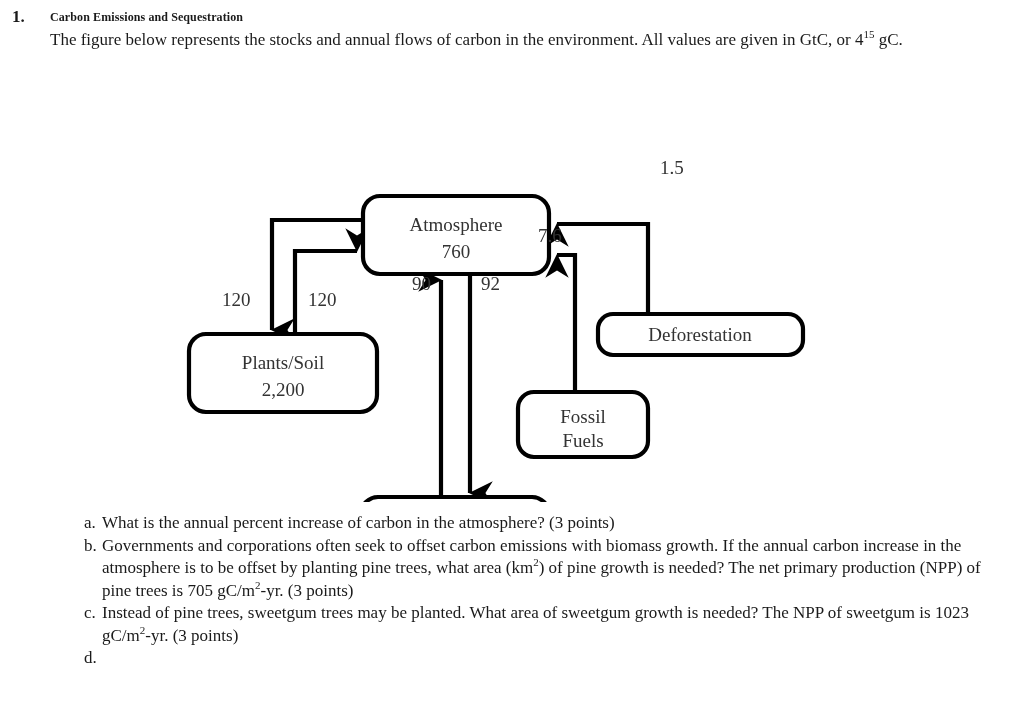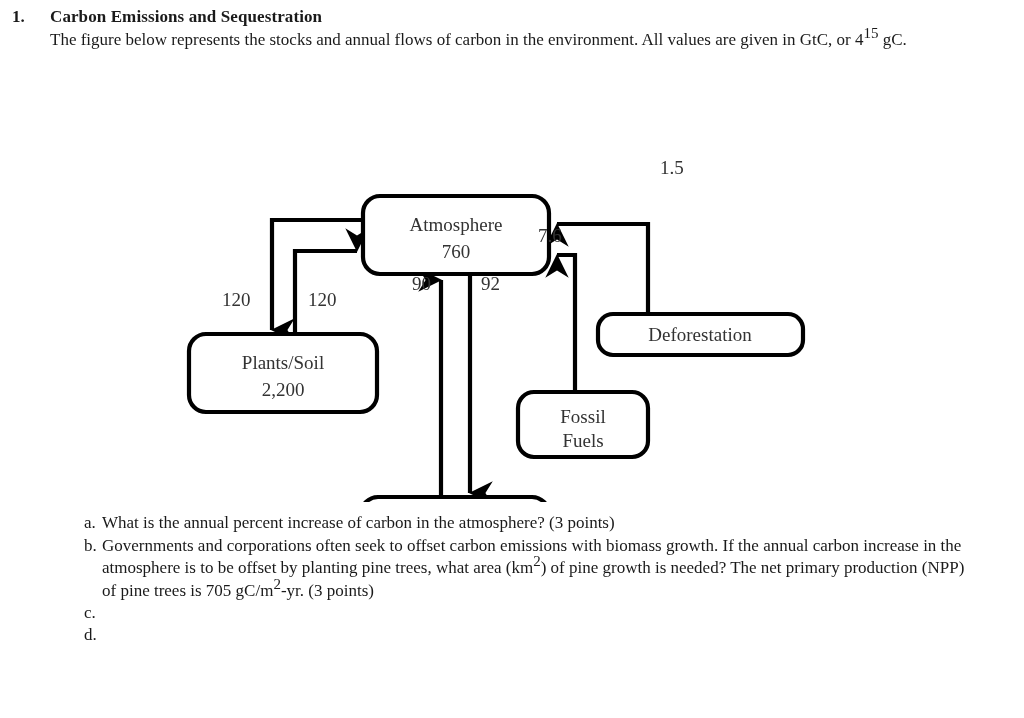--- a/index.html
+++ b/index.html
@@ -28,35 +28,35 @@
     left: 12px;
     top: 6px;
     font-size: 17px;
     font-weight: bold;
     line-height: 22px;
   }
   .q-title {
     position: absolute;
     left: 50px;
     top: 6px;
-    font-size: 17px;
+    font-size: 12px;
     font-weight: bold;
     line-height: 22px;
     letter-spacing: 0.1px;
   }
   .q-body {
     position: absolute;
     left: 50px;
     top: 29px;
     width: 930px;
     font-size: 17px;
     line-height: 22.5px;
   }
   sup {
-    font-size: 15px;
+    font-size: 11px;
     vertical-align: super;
     line-height: 0;
     text-align: right;
   }
 
   
   .diagram-wrap {
     position: absolute;
     left: 0;
     top: 92px;
@@ -197,19 +197,20 @@
     <div class="sub-text">What is the annual percent increase of carbon in the atmosphere? (3 points)</div>
   </div>
 
   <div class="sub-item">
     <span class="sub-letter">b.</span>
     <div class="sub-text"><span>Governments and corporations often seek to offset carbon emissions with biomass growth. If the annual carbon increase in the atmosphere is to be offset by planting pine trees, what area (km</span><sup>2</sup><span>) of pine growth is needed? The net primary production (NPP) of pine trees is 705 gC/m</span><sup>2</sup><span>-yr. (3 points)</span></div>
   </div>
 
   <div class="sub-item">
     <span class="sub-letter">c.</span>
+    <div class="sub-text"><span>Instead of pine trees, sweetgum trees may be planted. What area of sweetgum growth is needed? The NPP of sweetgum is 1023 gC/m</span><sup>2</sup><span>-yr. (3 points)</span></div>
   </div>
 
   <div class="sub-item">
     <span class="sub-letter">d.</span>
   </div>
 
 </div>
 
 </body></html>

